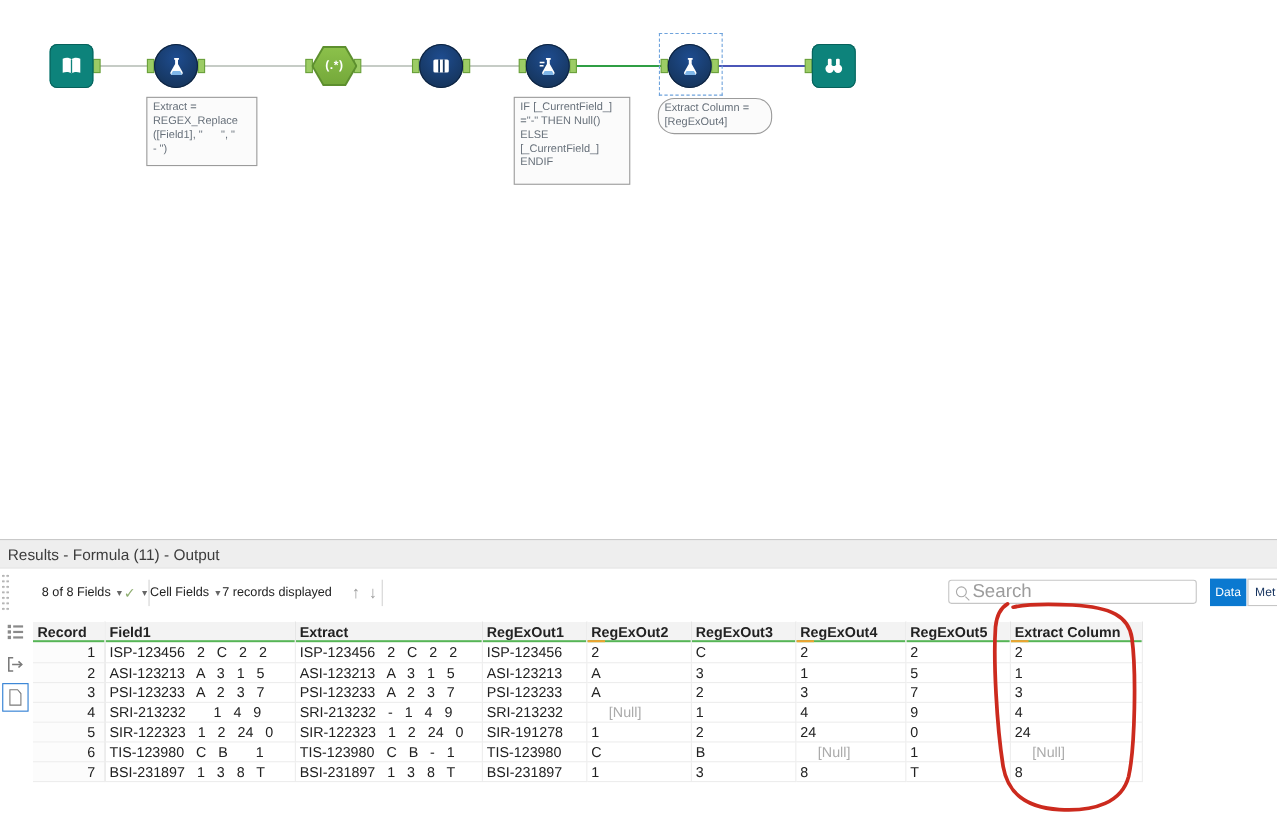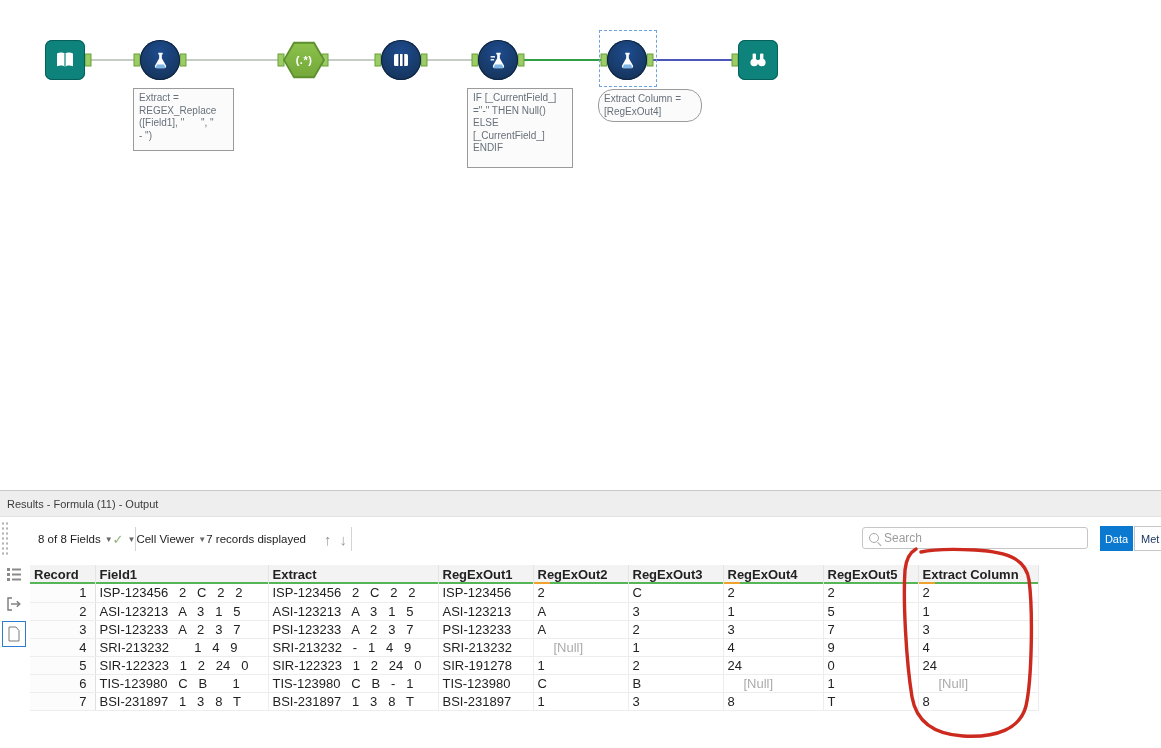--- a/index.html
+++ b/index.html
@@ -25,40 +25,40 @@
   .selection-box { position:absolute; left:599px; top:30px; width:58px; height:57px; border:1px dashed #6fa3dc; }
   .annotation { position:absolute; background:#fbfbfb; border:1px solid #9b9b9b; color:#67707a;
     font-size:10px; line-height:12.5px; padding:3px 5px; white-space:pre-wrap; }
   .ann-1 { left:133px; top:88px; width:101px; min-height:63px; }
   .ann-2 { left:467px; top:88px; width:106px; min-height:80px; }
   .ann-3 { left:598px; top:89px; width:104px; min-height:31px;border-radius:15px; }
 
   
   .results { position:absolute; left:0; top:490px; width:1161px; height:258px; background:#fff; }
   .results-titlebar { height:27px; background:#eeeeee; border-top:1px solid #c9c9c9; border-bottom:1px solid #e2e2e2;
-    font-size:11px; color:#3c3c3c; line-height:26px; padding-left:7px; }
+    font-size:14px; color:#3c3c3c; line-height:26px; padding-left:7px; }
   .results-body { position:relative; height:231px; background:#fff; }
 
   .left-strip { position:absolute; left:0; top:0; width:28px; height:231px; }
   .grip { position:absolute; left:1px; top:4px; width:8px; height:34px;
     background:radial-gradient(circle, #b5b5b5 1px, transparent 1.3px); background-size:4px 5px; }
   .strip-btn { position:absolute; left:2px; width:24px; height:26px; display:flex; align-items:center; justify-content:center;
     background:#fff; border:1px solid transparent; cursor:pointer; }
   .strip-btn.sel { border:1px solid #2b7cd3; }
 
   .toolbar { position:absolute; left:28px; top:0; width:1133px; height:44px; }
   .tb-left { display:flex; align-items:center; height:44px; padding-left:10px; font-size:11.5px; color:#222; }
   .dd { display:flex; align-items:center; gap:4px; cursor:pointer; }
   .caret { font-size:8px; color:#666; }
   .check { color:#8fae72; font-size:13px; cursor:pointer; }
   .sep { width:1px; height:24px; background:#d4d4d4; }
   .arrow-btn { font-size:15px; color:#9a9a9a; cursor:pointer; padding:0 4px; }
   .search-box { position:absolute; left:834px; top:10px; width:226px; height:22px; border:1px solid #c6c6c6;
     border-radius:3px; background:#fff; display:flex; align-items:center; padding:0 6px; gap:5px; }
-  .search-box input { border:none; outline:none; width:100%; font-size:12px; color:#444;
+  .search-box input { border:none; outline:none; width:100%; font-size:17px; color:#444;
     font-family:"Liberation Sans", sans-serif; background:transparent; }
   .search-box input::placeholder { color:#9c9c9c; }
   .mag { width:10px; height:10px; border:1.4px solid #a9a9a9; border-radius:50%; position:relative; flex:0 0 auto; }
   .mag::after { content:""; position:absolute; left:8px; top:8px; width:5px; height:1.4px; background:#a9a9a9;
     transform:rotate(45deg); transform-origin:0 0; }
   .btn-data { position:absolute; left:1072px; top:9px; width:33px; height:25px; background:#0b79d0; color:#fff;
     border:none; font-size:11px; font-family:"Liberation Sans", sans-serif; cursor:pointer; }
   .btn-meta { position:absolute; left:1106px; top:9px; width:60px; height:25px; background:#fff; color:#16335f;
     border:1px solid #c6c6c6; font-size:11px; font-family:"Liberation Sans", sans-serif; cursor:pointer; text-align:left; padding-left:6px; }
 
@@ -222,21 +222,21 @@
 
       <div class="toolbar">
         <div class="tb-left">
           <span class="dd">
             <span>8 of 8 Fields</span>
             <span class="caret">▼</span>
           </span>
           <span class="check dd">✓ <span class="caret">▼</span></span>
           <span class="sep"></span>
           <span class="dd">
-            <span>Cell Viewer</span>
+            <span>Cell Fields</span>
             <span class="caret">▼</span>
           </span>
           <span>7 records displayed</span>
           <span style="width:14px;"></span>
           <span class="arrow-btn">↑</span>
           <span class="arrow-btn">↓</span>
           <span class="sep"></span>
         </div>
 
         <div class="search-box">

